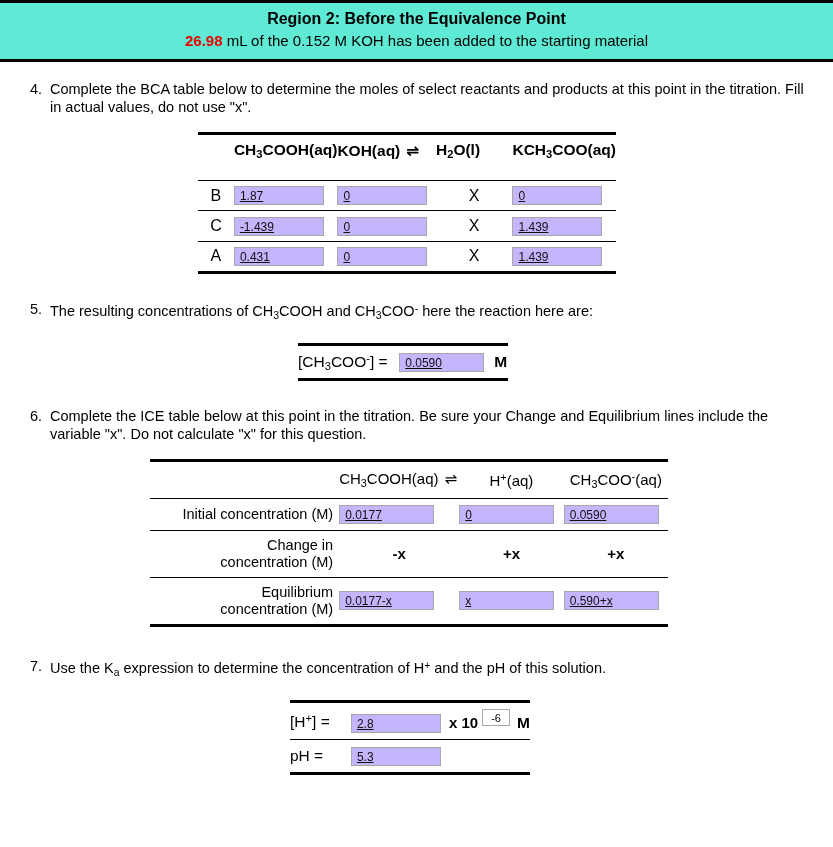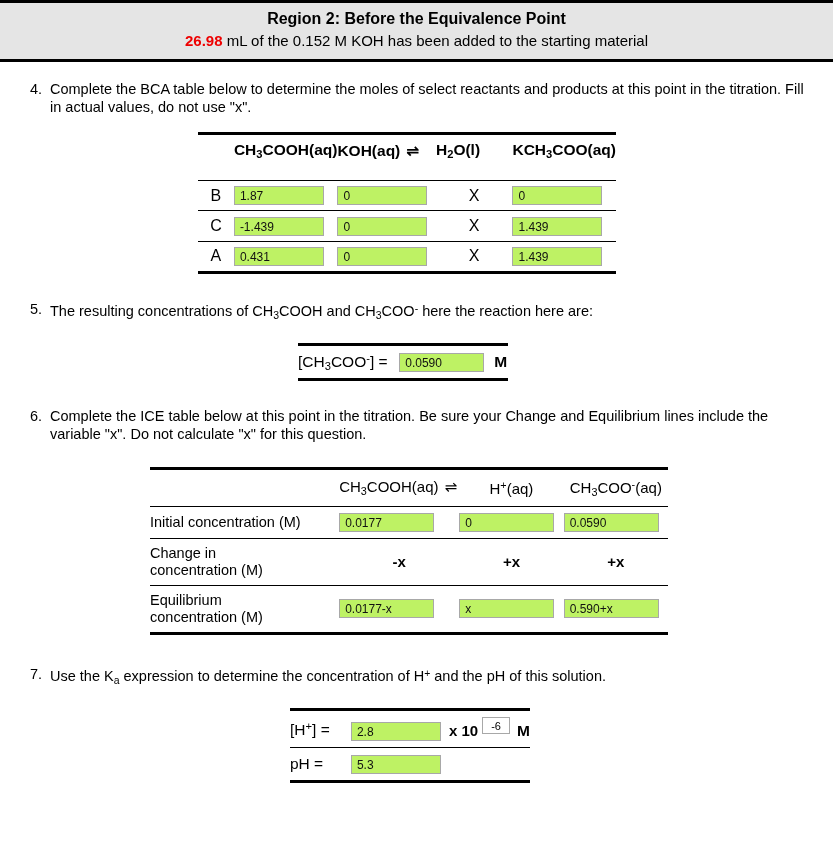--- a/index.html
+++ b/index.html
@@ -11,21 +11,21 @@
     width: 833px;
     height: 847px;
     font-family: "Liberation Sans", sans-serif;
     color: #000000;
     position: relative;
     overflow: hidden;
   }
 
   
   .banner {
-    background: #e5e5e5;
+    background: #5eead4;
     border-top: 3px solid #000;
     border-bottom: 3px solid #000;
     padding: 6px 0 8px 0;
     text-align: center;
   }
   .banner-title {
     font-size: 16px;
     font-weight: bold;
     line-height: 20px;
   }
@@ -60,30 +60,31 @@
   #q6 { margin: 26px 18px 0 18px; }
   #q7 { margin: 30px 18px 0 18px; }
 
   sub { font-size: 0.72em; vertical-align: -0.28em; }
   sup { font-size: 0.72em; vertical-align: 0.42em; }
 
   
   .box {
     display: inline-block;
     border: 1px solid #a8a8a8;
-    background: #bef264;
+    background: #c4b5fd;
     height: 19px;
     line-height: 19px;
     font-size: 12px;
     padding: 0 0 16px 5px;
     box-sizing: border-box;
     vertical-align: middle;
     color: #111;
     overflow: hidden;
     white-space: nowrap;
+    text-decoration: underline;
   }
   .box.w90  { width: 90px; }
   .box.w85  { width: 85px; }
   .box.w95  { width: 95px; }
 
   
   .bca-wrap { margin-top: 16px; padding-left: 198px; }
   table.bca {
     border-collapse: collapse;
     width: 418px;
@@ -131,21 +132,21 @@
   table.conc td {
     padding: 6px 0 6px 0;
     font-size: 15.5px;
     vertical-align: middle;
     white-space: nowrap;
   }
   table.conc td.lbl { text-align: left; padding-right: 8px; }
   table.conc td.unit { padding-left: 7px; font-size: 15.5px; font-weight: bold; }
 
   
-  .ice-wrap { margin-top: 24px; padding-left: 150px; }
+  .ice-wrap { margin-top: 16px; padding-left: 150px; }
   table.ice {
     border-collapse: collapse;
     width: 518px;
   }
   table.ice thead tr { border-top: 3px solid #000; border-bottom: 1.5px solid #000; }
   table.ice thead th {
     font-weight: normal;
     font-size: 15px;
     padding: 8px 0 8px 0;
     text-align: center;
@@ -154,21 +155,21 @@
   table.ice thead th.blank { width: 200px; }
   table.ice tbody tr { border-bottom: 1.5px solid #000; }
   table.ice tbody tr:last-child { border-bottom: 3px solid #000; }
   table.ice tbody td {
     padding: 6px 0 6px 0;
     font-size: 14.5px;
     vertical-align: middle;
   }
   table.ice td.rowlab {
     width: 200px;
-    text-align: left;
+    text-align: right;
     line-height: 17px;
     padding-right: 6px;
   }
   table.ice td.val { text-align: left; width: 106px; }
   table.ice td.valc { text-align: center; width: 106px; font-size: 15px; font-weight: bold; }
 
   
   .ka-wrap { margin-top: 18px; padding-left: 290px; }
   table.ka {
     border-collapse: collapse;

